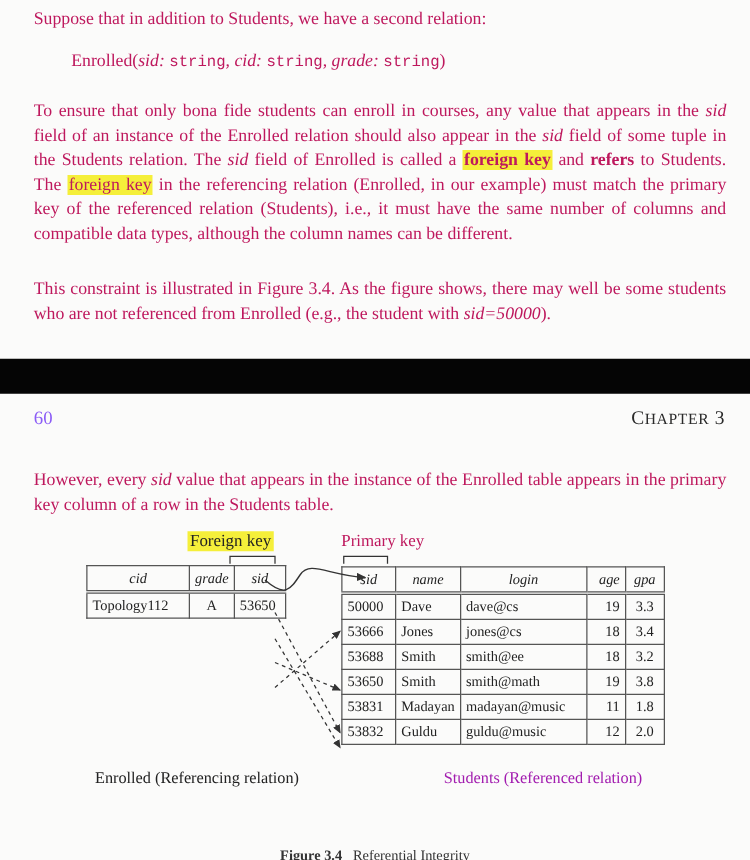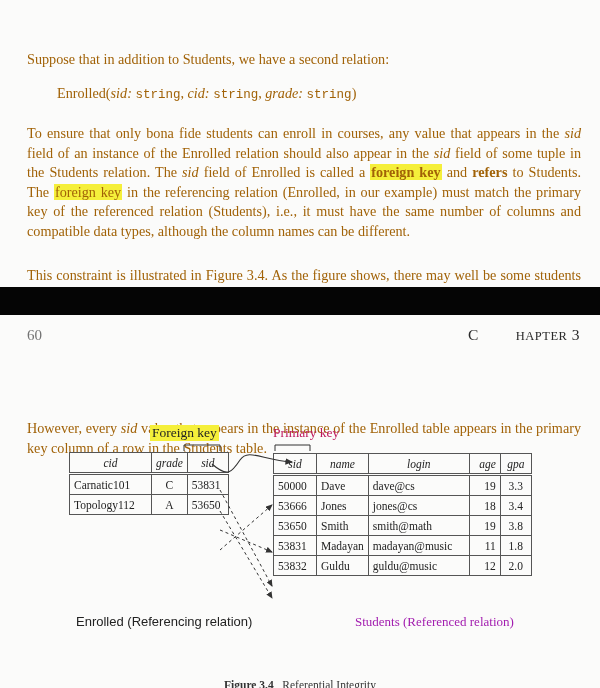--- a/index.html
+++ b/index.html
@@ -7,53 +7,52 @@
       width: 600px; height: 688px; overflow: hidden;
       background: #fbfbfa; color: #222;
       font-family: "DejaVu Serif", "Liberation Serif", serif;
       position: relative;
     }
     .mono { font-family: "Liberation Mono", "DejaVu Sans Mono", monospace; font-size: 12.5px; }
     .para {
       position: absolute; left: 27px; width: 554px;
       font-family: "Liberation Serif", serif;
       font-size: 14.2px; line-height: 19.6px; text-align: justify;
-      color: #a16207;
-      margin-top: 44px;
+      color: #be185d;
     }
     .hl { background: #f5ef3a; padding: 0 1px; }
     b { font-weight: bold; }
     i { font-style: italic; }
     .black-bar {
       position: absolute; left: 0; top: 287px; width: 600px; height: 28px; background: #050505;
     }
-    .page-num { position: absolute; left: 27px; top: 327px; font-family: "Liberation Serif", serif; font-size: 15px; color:#737373;}
+    .page-num { position: absolute; left: 27px; top: 327px; font-family: "Liberation Serif", serif; font-size: 15px; color:#8b5cf6;}
     .chapter { position: absolute; right: 20px; top: 326px; font-family: "Liberation Serif", serif; font-size: 15.5px; letter-spacing: 0.5px; color:#2a2a2a;}
-    .chapter .sc { font-size: 12.5px; margin-left: 37px; }
+    .chapter .sc { font-size: 12.5px; }
 
     .label-fk {
       position: absolute; left: 150px; top: 425px; font-family: "Liberation Serif", serif; font-size: 13.5px;
       background: #f5ef3a; padding: 0 2px; color:#222;
     }
     .label-pk {
       position: absolute; left: 273px; top: 425px; font-family: "Liberation Serif", serif; font-size: 13.5px; color:#be185d;
     }
     table.rel {
       position: absolute; border-collapse: collapse;
       font-family: "Liberation Serif", serif; font-size: 11.5px; color: #222;
     }
     table.rel td, table.rel th {
       border: 1px solid #555; padding: 0 4px; height: 19px; white-space: nowrap;
     }
     table.rel th { font-weight: normal; font-style: italic; text-align: center; border-bottom: 3px double #555; }
     #enrolled-table { left: 69px; top: 452px; }
     #students-table { left: 273px; top: 453px; }
     .c { text-align: center; }
     .r { text-align: right; }
-    .caption-left { position: absolute; left: 76px; top: 614px; font-family: Liberation Sans, sans-serif; font-size: 13px; color:#222;}
+    .caption-left { position: absolute; left: 76px; top: 614px; font-family: Liberation Serif, serif; font-size: 13px; color:#222;}
     .caption-right { position: absolute; left: 355px; top: 614px; font-family: "Liberation Serif", serif; font-size: 13px; color:#a21caf;}
     .fig-caption { position: absolute; left: 0; width: 600px; top: 679px; text-align: center; font-family: "Liberation Serif", serif; font-size: 11.5px; color:#333;}
     svg.arrows { position: absolute; left: 0; top: 0; width: 600px; height: 688px; pointer-events: none; }
   </style>
 </head>
 <body>
 
 <div class="para" style="top:6px;">Suppose that in addition to Students, we have a second relation:</div>
 
 <div class="para" style="top:40px; left:57px;">
@@ -75,25 +74,20 @@
 <div class="label-pk">Primary key</div>
 
 <table class="rel" id="enrolled-table">
   <tbody>
       <tr>
     <th style="width:73px;">cid</th>
     <th style="width:26px;">grade</th>
     <th style="width:32px;">sid</th>
   </tr>
   <tr>
-    <td>Carnatic101</td>
-    <td class="c">C</td>
-    <td>53831</td>
-  </tr>
-  <tr>
     <td>Topology112</td>
     <td class="c">A</td>
     <td>53650</td>
   </tr>
 </tbody>
   </table>
 
 <table class="rel" id="students-table">
   <tbody>
       <tr>
@@ -109,20 +103,27 @@
     <td>dave@cs</td>
     <td class="r">19</td>
     <td class="c">3.3</td>
   </tr>
   <tr>
     <td>53666</td>
     <td>Jones</td>
     <td>jones@cs</td>
     <td class="r">18</td>
     <td class="c">3.4</td>
+  </tr>
+  <tr>
+    <td>53688</td>
+    <td>Smith</td>
+    <td>smith@ee</td>
+    <td class="r">18</td>
+    <td class="c">3.2</td>
   </tr>
   <tr>
     <td>53650</td>
     <td>Smith</td>
     <td>smith@math</td>
     <td class="r">19</td>
     <td class="c">3.8</td>
   </tr>
   <tr>
     <td>53831</td>

